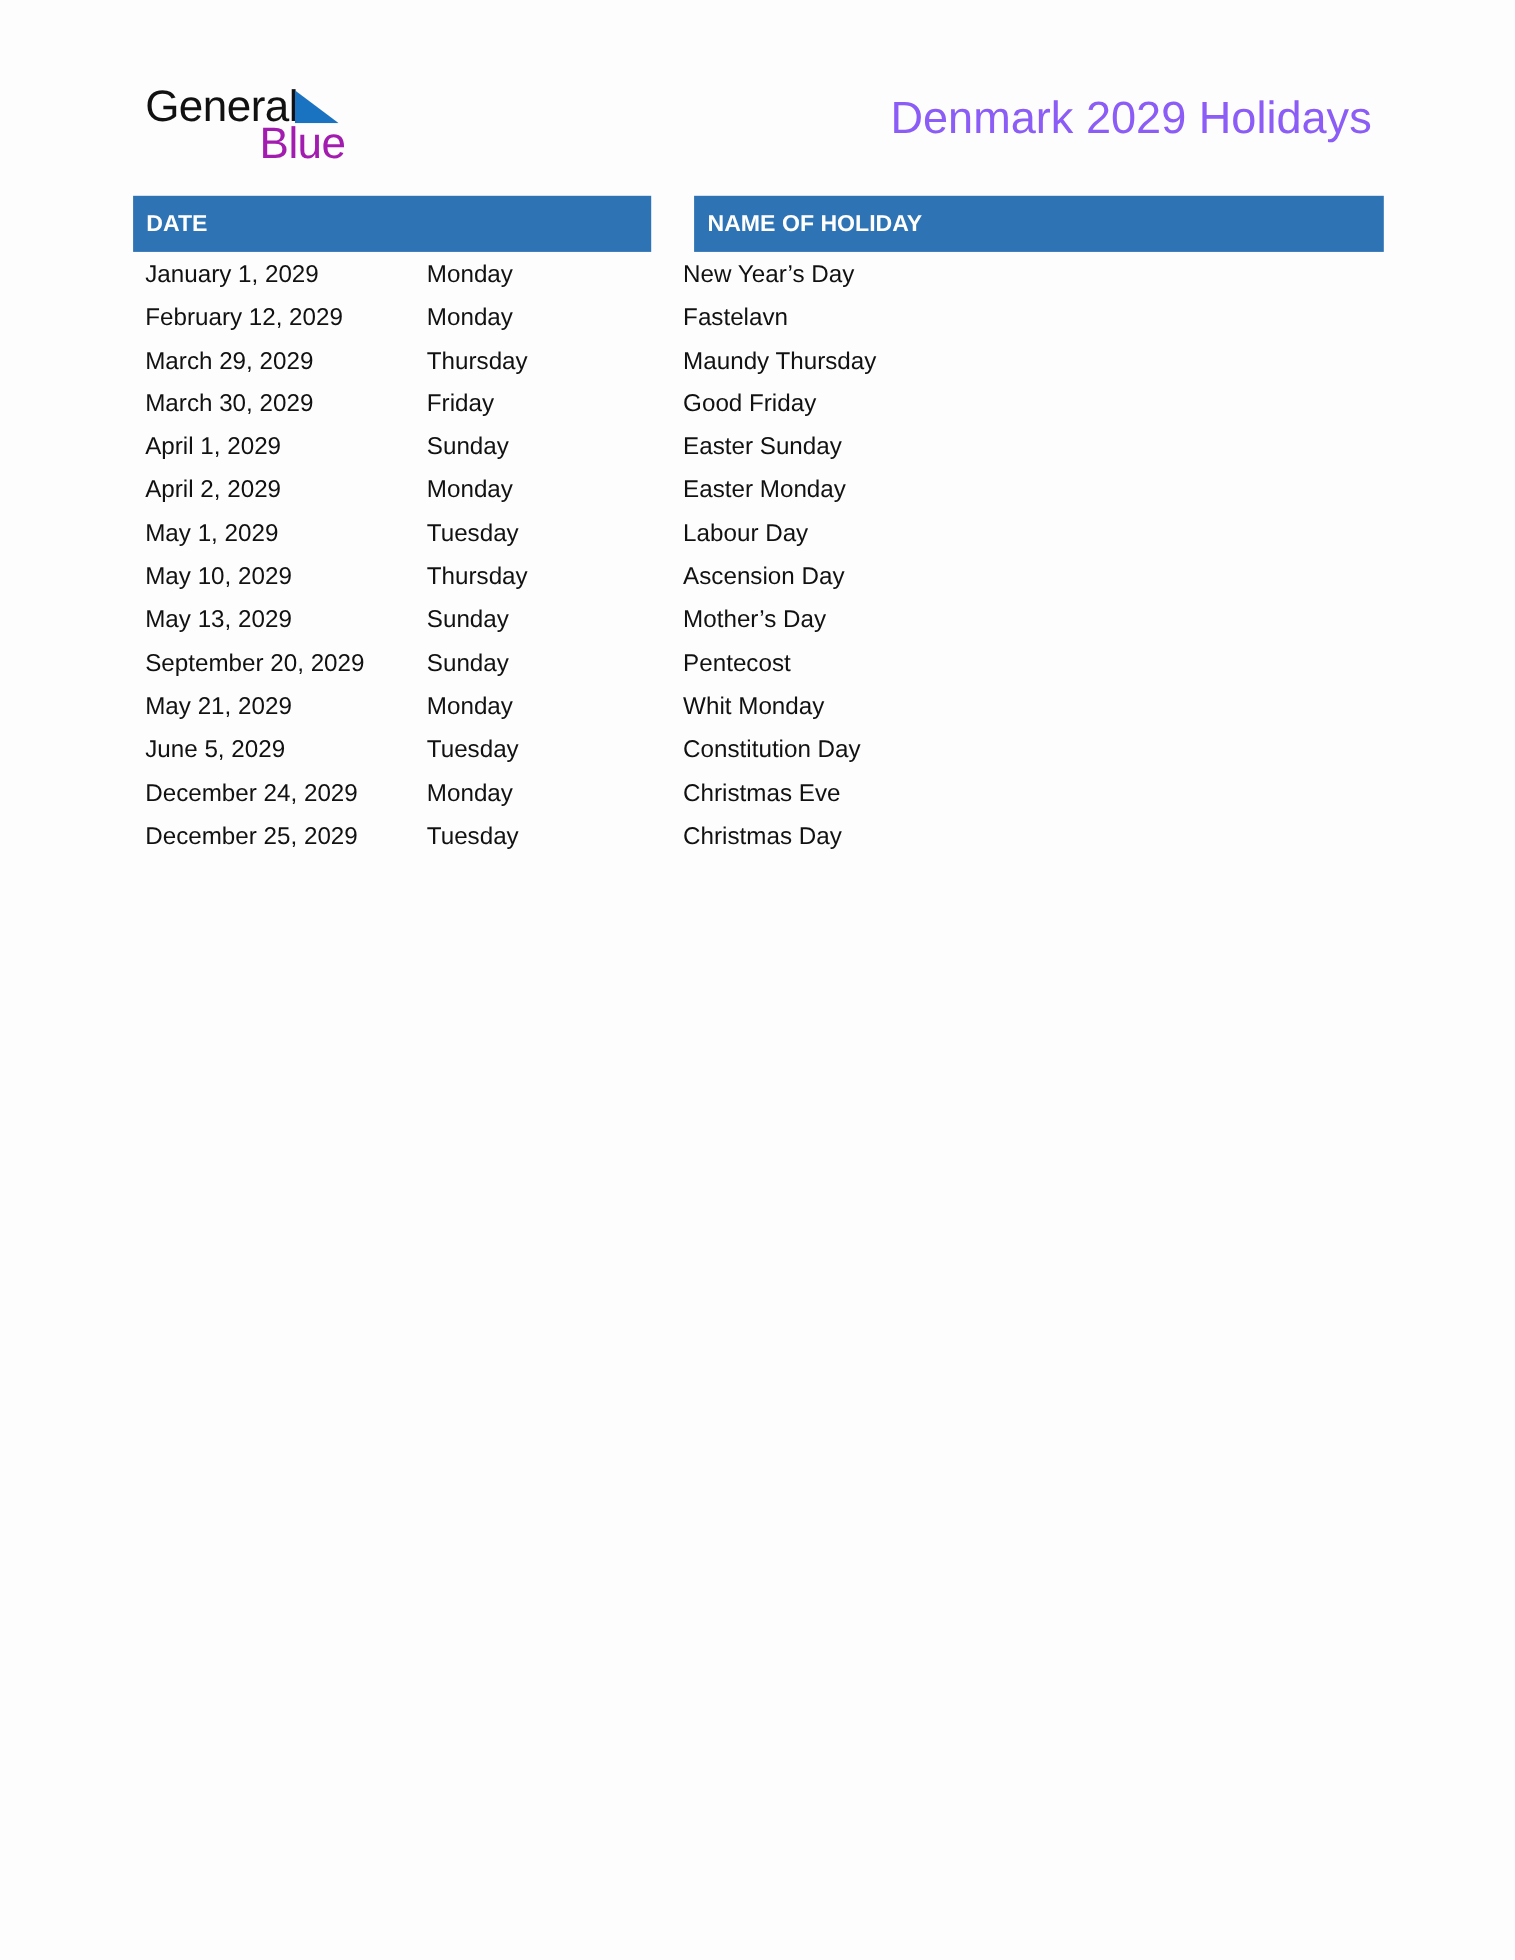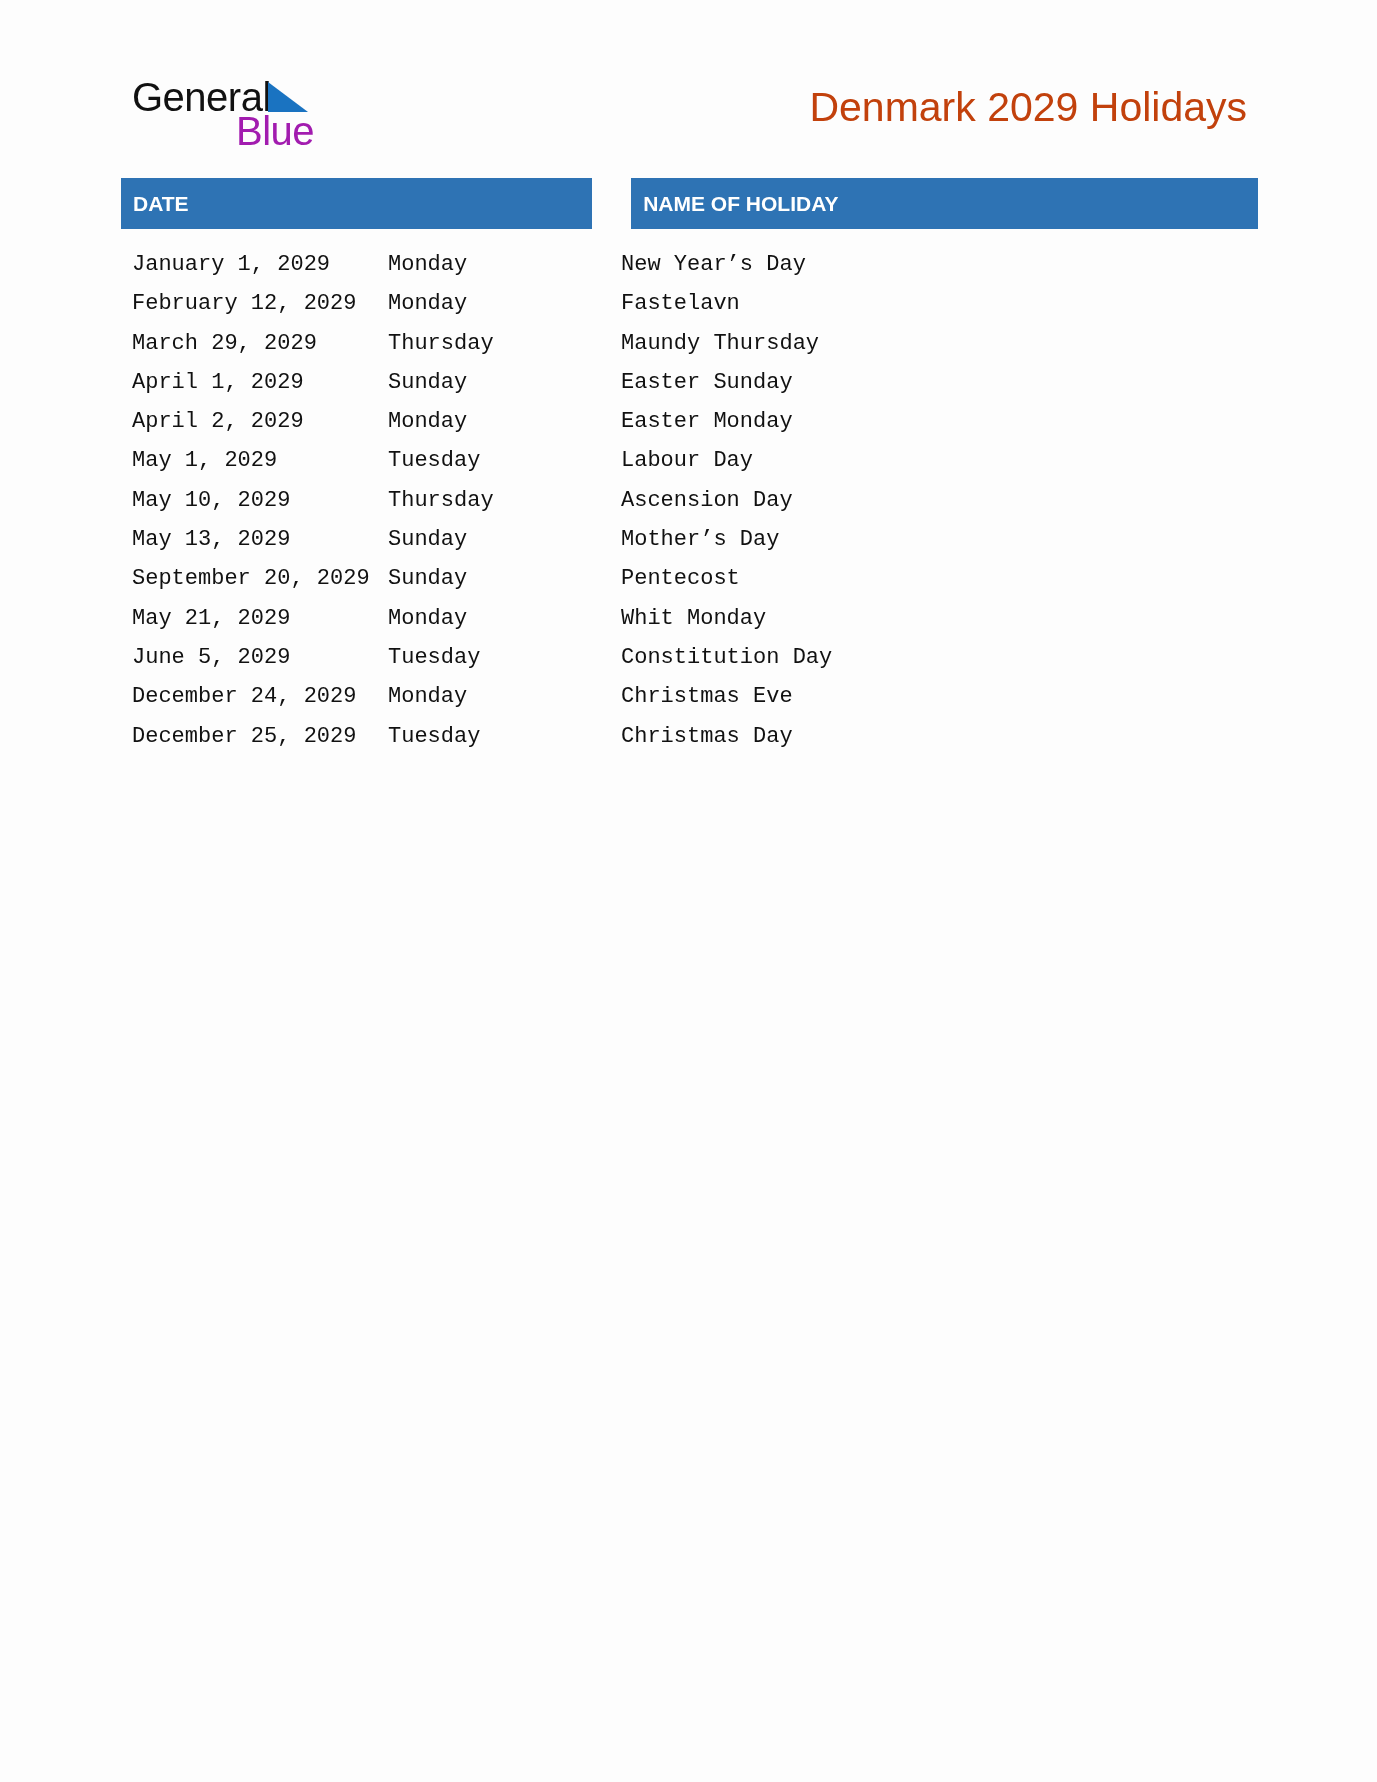--- a/index.html
+++ b/index.html
@@ -18,31 +18,31 @@
     }
     .logo-blue {
       position: absolute; left: 106px; top: 34px;
       font-size: 40px; color: #a21caf; line-height: 46px; letter-spacing: -0.5px;
     }
     .logo-triangle {
       position: absolute; left: 138px; top: 8px; width: 40px; height: 30px;
     }
     .title {
       position: absolute; right: 130px; top: 82px;
-      font-size: 41px; color: #c2410c; line-height: 50px; white-space: nowrap;
+      font-size: 41px; color: #8b5cf6; line-height: 50px; white-space: nowrap;
     }
     .table { position: absolute; left: 121px; top: 178px; width: 1137px; }
     .thead { display: flex; height: 51px; gap: 37px; }
     .th {
       background: #2e73b4; color: #fff; font-weight: bold; font-size: 21px;
       display: flex; align-items: center; padding-left: 12px; box-sizing: border-box;
     }
     .th-date { width: 487px; }
     .th-name { width: 648px; margin-left: 2px; text-align: right; }
-    .tbody { margin-top: 16px; font-family: Liberation Mono, monospace; }
+    .tbody { margin-top: 0px; }
     .row { position: relative; height: 39.3px; font-size: 22px; line-height: 39px; }
     .row span { position: absolute; top: 0; white-space: nowrap; }
     .c-date { left: 11px; }
     .c-day { left: 267px; }
     .c-name { left: 500px; }
   </style>
 </head>
 <body>
 
 <div class="logo">
@@ -68,20 +68,25 @@
       </div>
       <div class="row">
         <span class="c-date">February 12, 2029</span>
         <span class="c-day">Monday</span>
         <span class="c-name">Fastelavn</span>
       </div>
       <div class="row">
         <span class="c-date">March 29, 2029</span>
         <span class="c-day">Thursday</span>
         <span class="c-name">Maundy Thursday</span>
+      </div>
+      <div class="row">
+        <span class="c-date">March 30, 2029</span>
+        <span class="c-day">Friday</span>
+        <span class="c-name">Good Friday</span>
       </div>
       <div class="row">
         <span class="c-date">April 1, 2029</span>
         <span class="c-day">Sunday</span>
         <span class="c-name">Easter Sunday</span>
       </div>
       <div class="row">
         <span class="c-date">April 2, 2029</span>
         <span class="c-day">Monday</span>
         <span class="c-name">Easter Monday</span>

